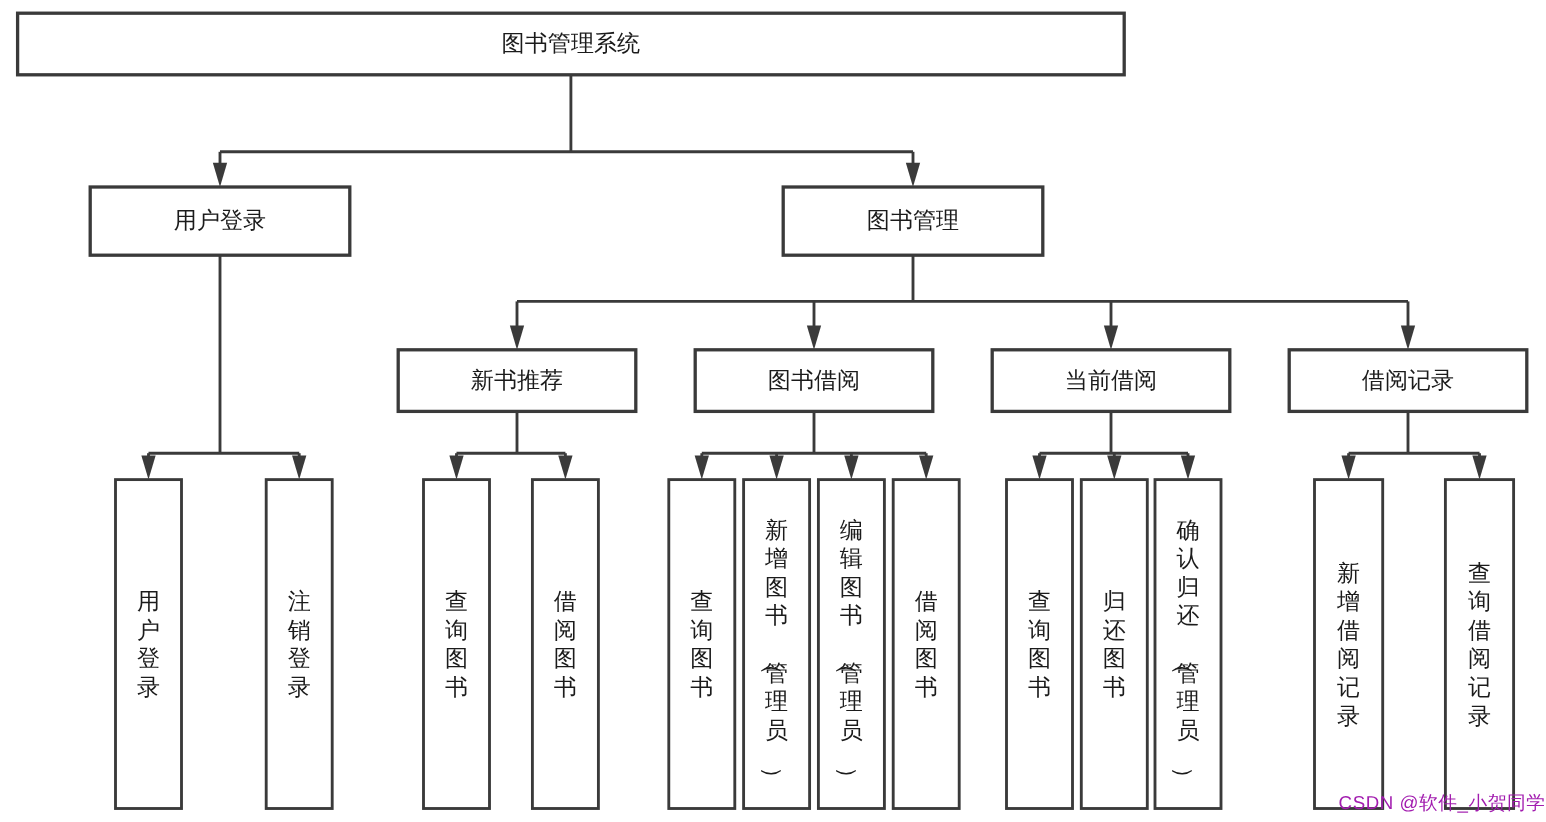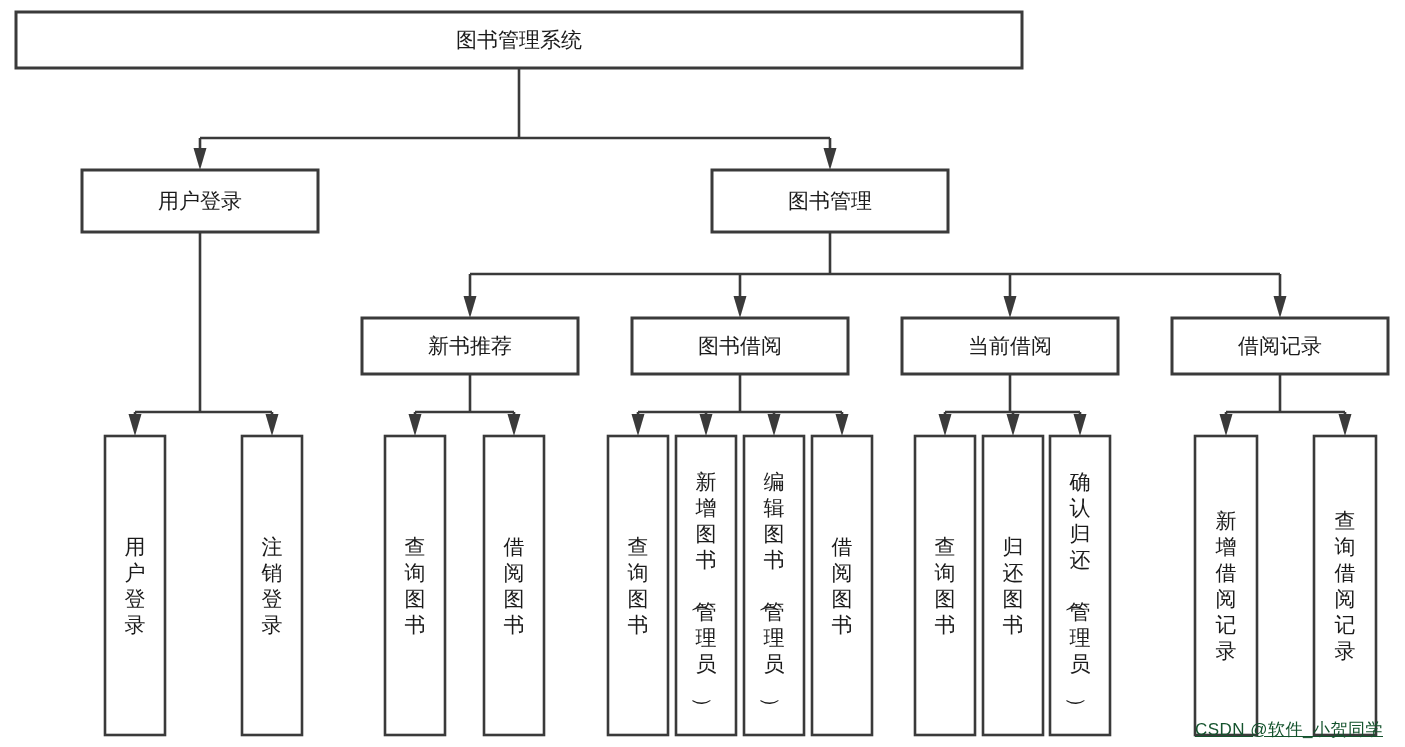--- a/index.html
+++ b/index.html
@@ -51,30 +51,29 @@
     dominant-baseline: middle;
   }
   .node-label-v {
     font-family: "Liberation Sans", "DejaVu Sans", sans-serif;
     font-size: 21px;
     fill: #1b1b1b;
     text-anchor: middle;
   }
   .watermark {
     position: absolute;
-    right: 22px;
+    right: 0;
     bottom: 6px;
     font-family: "Liberation Sans", "DejaVu Sans", sans-serif;
     font-size: 17px;
-    color: #14532d;
+    color: #a21caf;
     letter-spacing: 0.5px;
     white-space: nowrap;
     pointer-events: none;
     user-select: none;
-    text-decoration: underline;
   }
 </style>
 </head>
 <body>
 
 <div id="diagram-root">
   <svg class="canvas" viewBox="0 0 1405 747" xmlns="http://www.w3.org/2000/svg">
     <g id="edge-layer">
         <line x1="519" y1="68" x2="519" y2="138" class="connector"></line>
         <line x1="200" y1="138" x2="830" y2="138" class="connector"></line>

